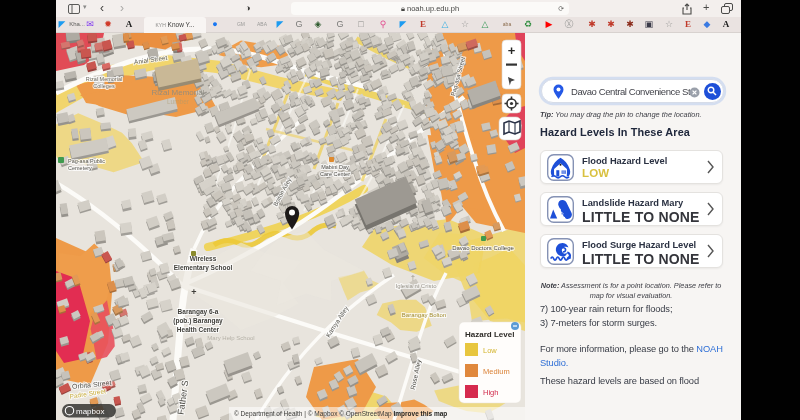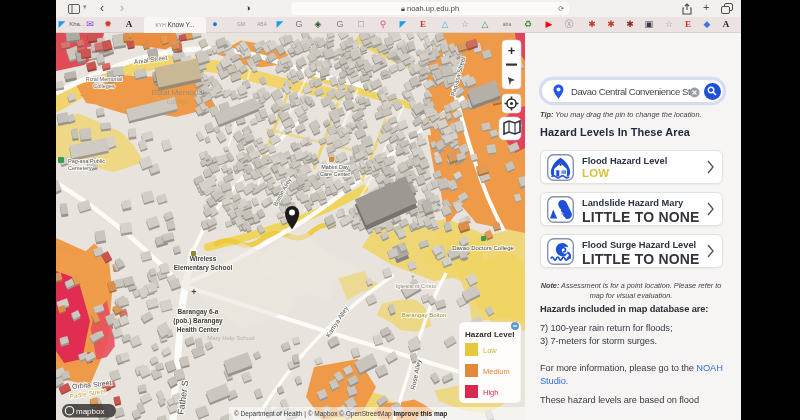--- a/index.html
+++ b/index.html
@@ -2619,20 +2619,19 @@
       <div class="chev">
           <svg width="7" height="14" viewBox="0 0 7 14">
             <path d="M1 1 L6 7 L1 13" fill="none" stroke="#555" stroke-width="1.4"></path>
           </svg>
         </div>
     </div>
 
     <div id="note"><b><i>Note:</i></b> Assessment is for a point location. Please refer to map for visual evaluation.</div>
 
     <div id="txt">
-      <div style="margin-bottom:5px"><b>Hazards included in map database are:</b></div>
       <div>7) 100-year rain return for floods;</div>
       <div>3) 7-meters for storm surges.</div>
       <div style="margin-top:13px">For more information, please go to the <span class="blue">NOAH Studio.</span></div>
       <div style="margin-top:5px">These hazard levels are based on flood</div>
     </div>
   </div>
 </div>
 
 </body></html>

